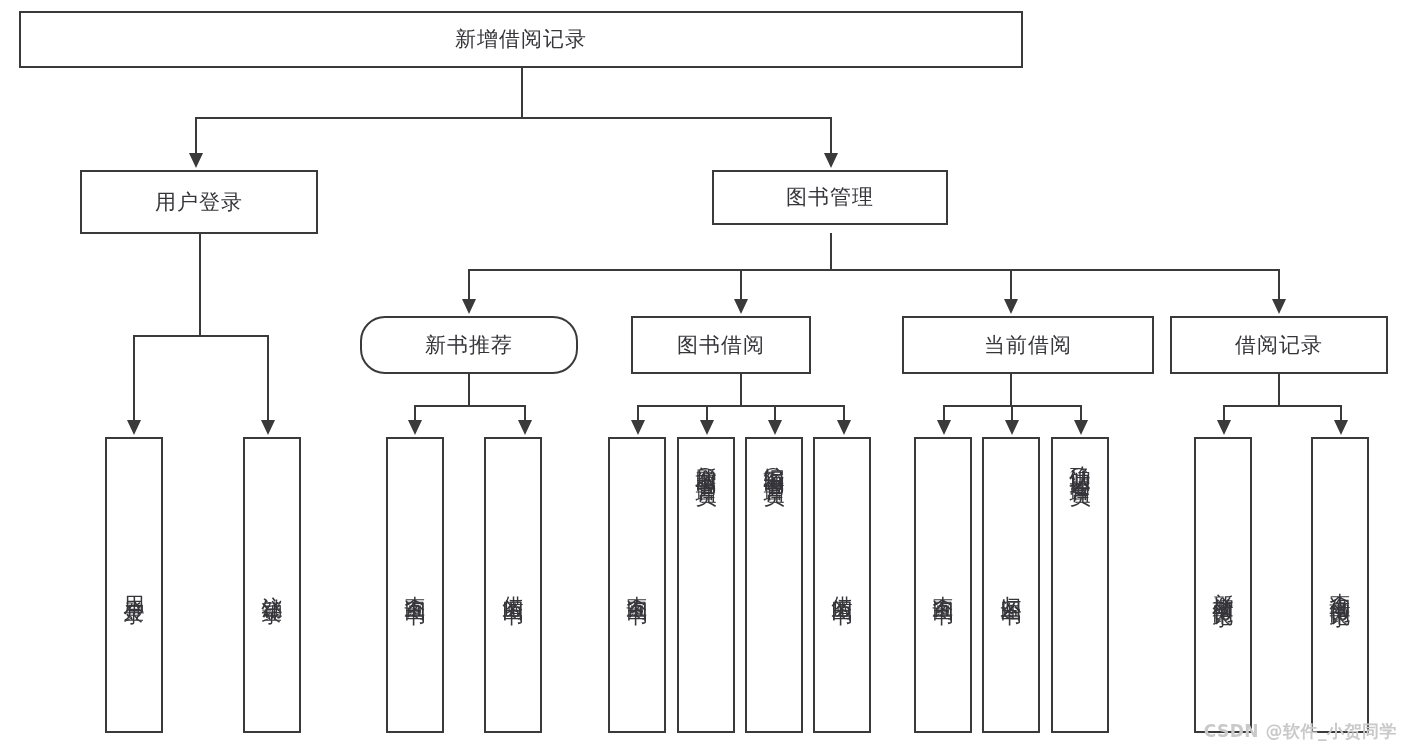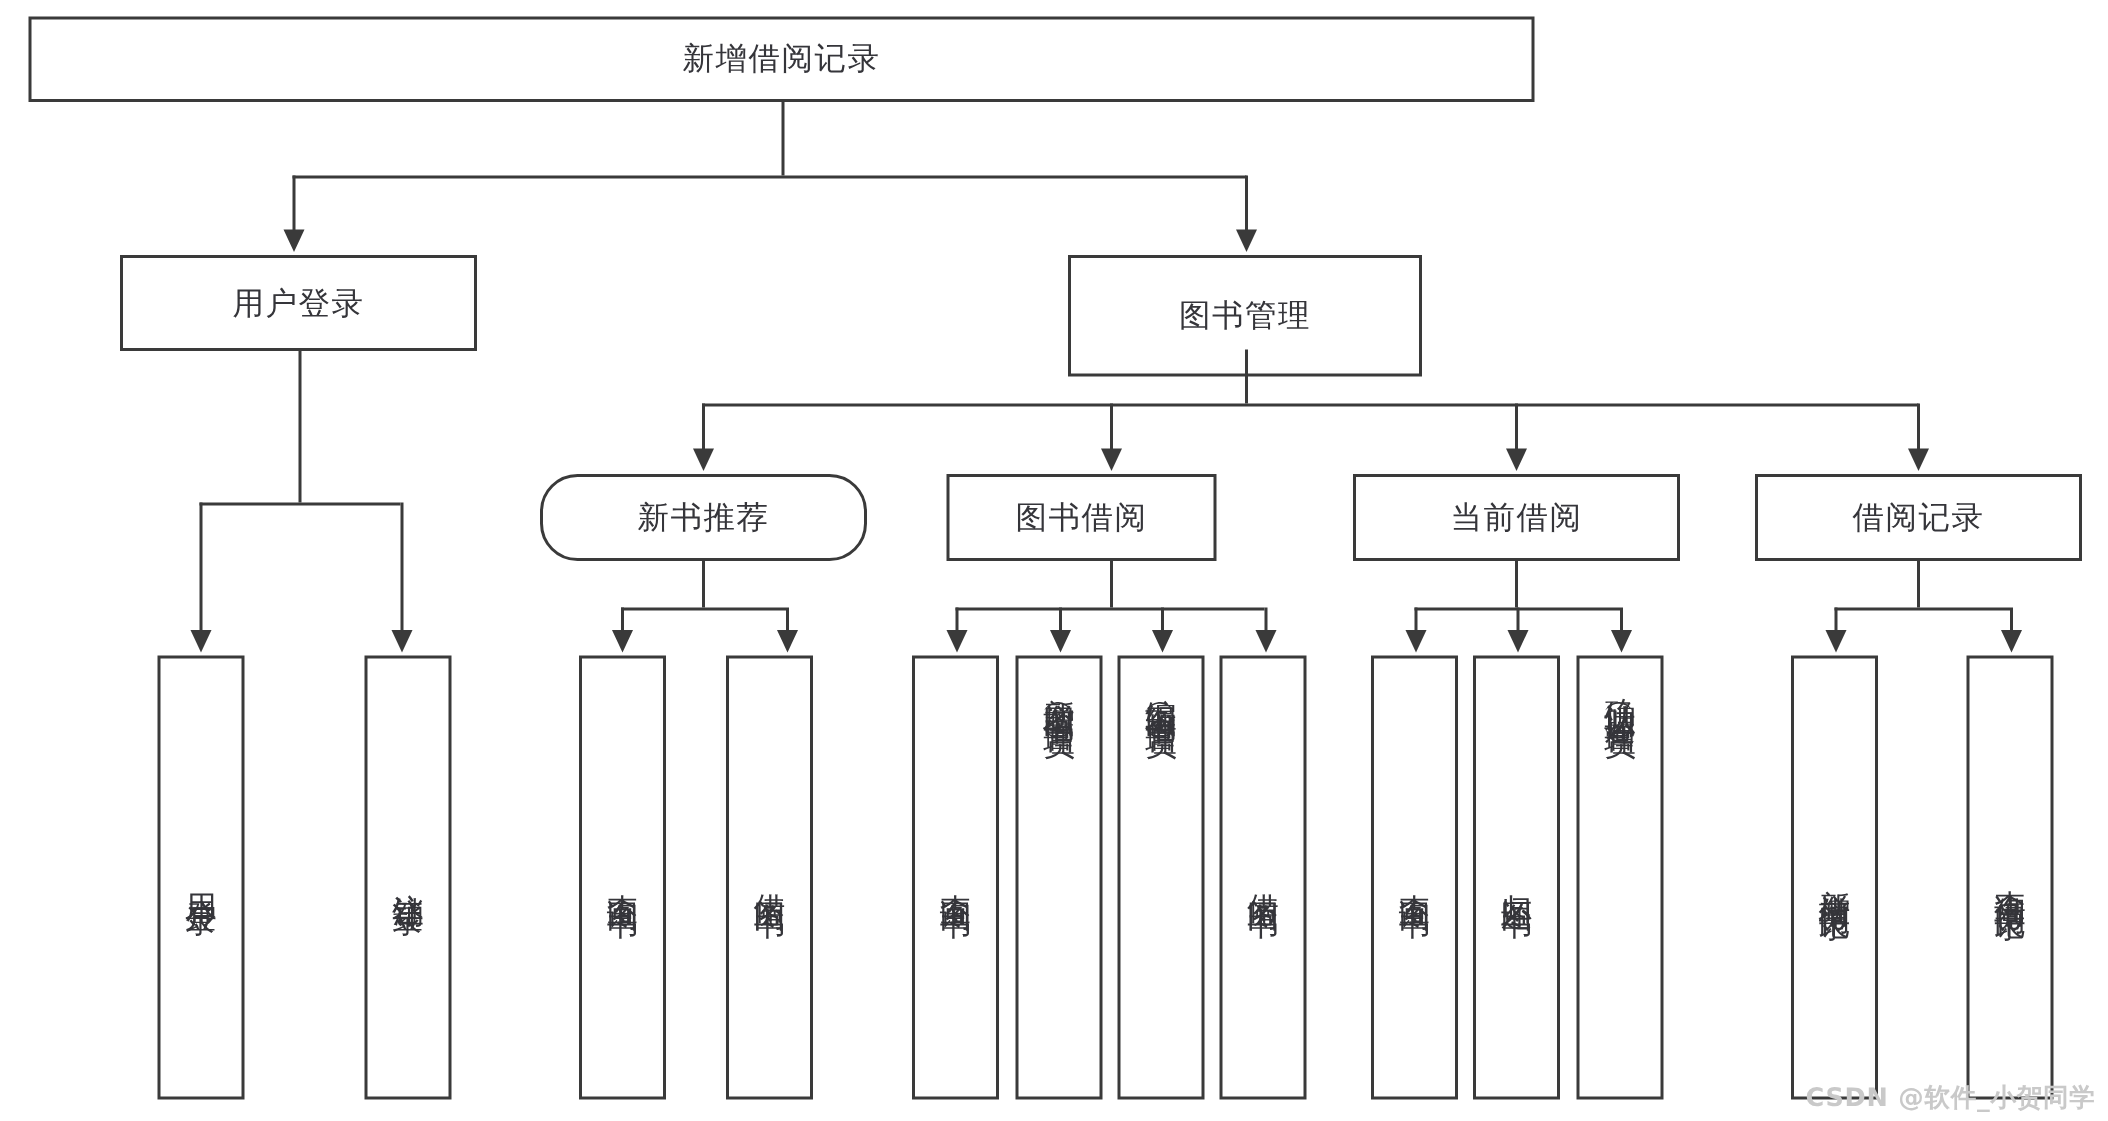--- a/index.html
+++ b/index.html
@@ -93,21 +93,21 @@
   <div class="hline" style="left:195px; top:117px; width:636px;"></div>
   <div class="vline" style="left:195px; top:117px; height:38px;"></div>
   <div class="arrow" style="left:189px; top:153px;"></div>
   <div class="vline" style="left:830px; top:117px; height:38px;"></div>
   <div class="arrow" style="left:824px; top:153px;"></div>
 
   <div class="node" id="node-user-login" style="left:80px; top:170px; width:238px; height:64px;">
     <span class="label">用户登录</span>
   </div>
 
-  <div class="node" id="node-book-manage" style="left:712px; top:170px; width:236px; height:81px;">
+  <div class="node" id="node-book-manage" style="left:712px; top:170px; width:236px; height:55px;">
     <span class="label">图书管理</span>
   </div>
 
   <div class="vline" style="left:199px; top:234px; height:101px;"></div>
   <div class="hline" style="left:133px; top:335px; width:134px;"></div>
   <div class="vline" style="left:133px; top:335px; height:87px;"></div>
   <div class="arrow" style="left:127px; top:420px;"></div>
   <div class="vline" style="left:267px; top:335px; height:87px;"></div>
   <div class="arrow" style="left:261px; top:420px;"></div>
 
@@ -121,21 +121,21 @@
   <div class="arrow" style="left:1004px; top:299px;"></div>
   <div class="vline" style="left:1278px; top:269px; height:32px;"></div>
   <div class="arrow" style="left:1272px; top:299px;"></div>
 
   <div class="node" id="node-new-book-rec" style="left:360px; top:316px; width:218px; height:58px;border-radius:25px;">
     <span class="label">新书推荐</span>
   </div>
   <div class="node" id="node-book-borrow" style="left:631px; top:316px; width:180px; height:58px;">
     <span class="label">图书借阅</span>
   </div>
-  <div class="node" id="node-current-borrow" style="left:902px; top:316px; width:218px; height:58px;">
+  <div class="node" id="node-current-borrow" style="left:902px; top:316px; width:252px; height:58px;">
     <span class="label">当前借阅</span>
   </div>
   <div class="node" id="node-borrow-record" style="left:1170px; top:316px; width:218px; height:58px;">
     <span class="label">借阅记录</span>
   </div>
 
   <div class="vline" style="left:468px; top:374px; height:31px;"></div>
   <div class="hline" style="left:414px; top:405px; width:110px;"></div>
   <div class="vline" style="left:414px; top:405px; height:17px;"></div>
   <div class="arrow" style="left:408px; top:420px;"></div>

